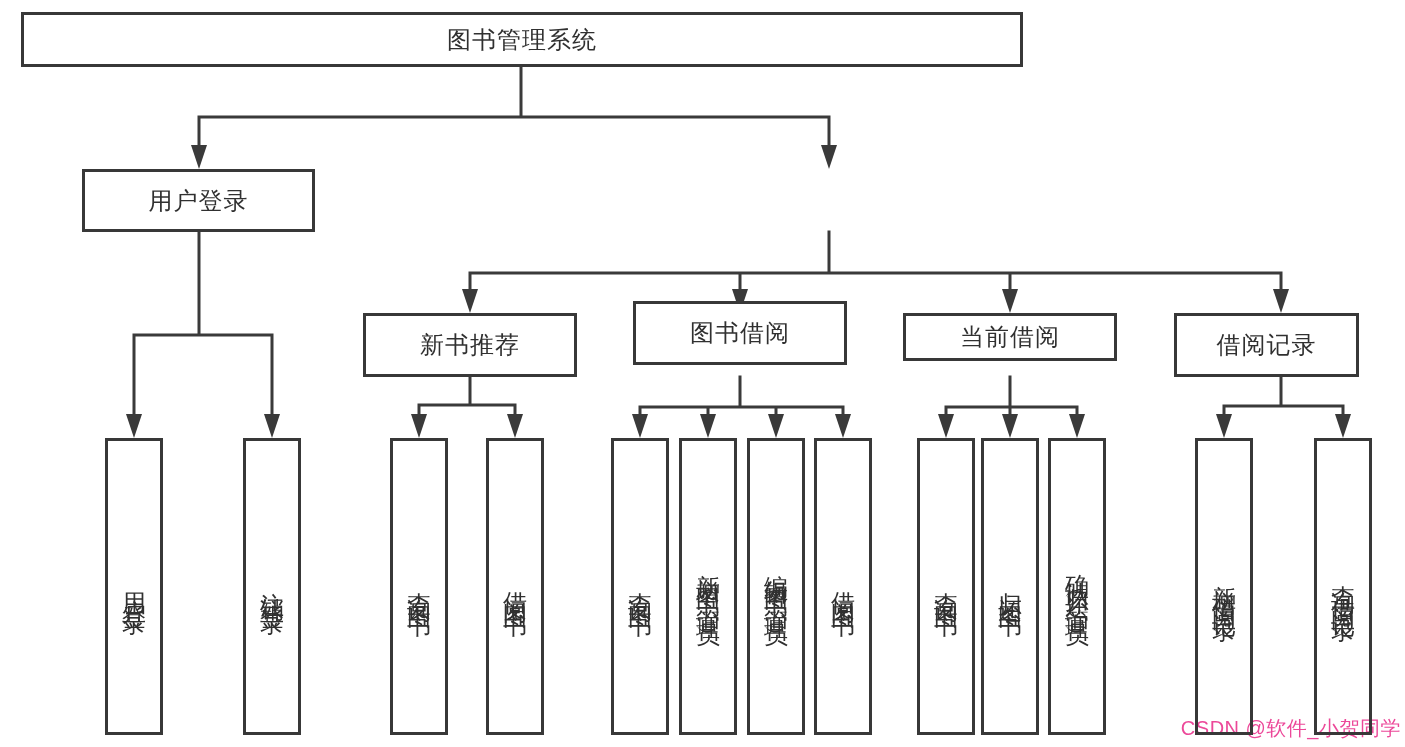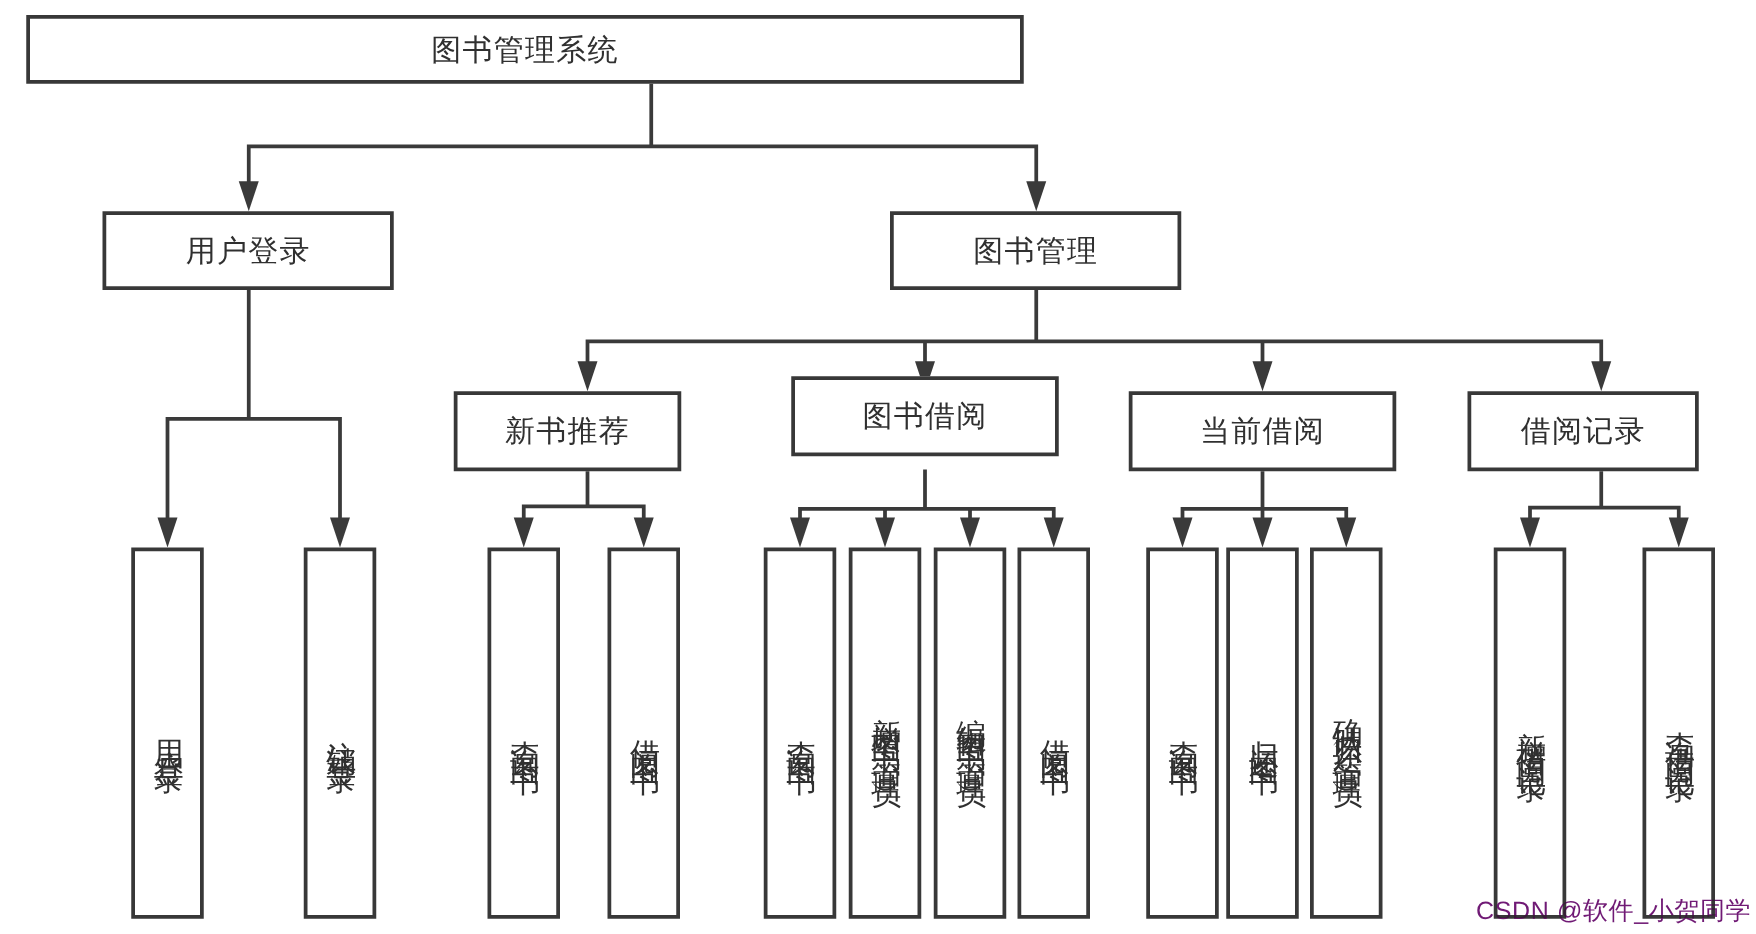--- a/index.html
+++ b/index.html
@@ -32,21 +32,21 @@
     writing-mode: vertical-rl;
     letter-spacing: 7px;
     line-height: 1;
     text-align: center;
   }
   .watermark {
     position: absolute;
     right: 4px;
     bottom: 5px;
     font-size: 20px;
-    color: #701a75;
+    color: #ec4899;
     letter-spacing: 0.5px;
     mix-blend-mode: darken;
     white-space: nowrap;
   }
 </style>
 </head>
 <body>
 
 <div class="canvas">
 
@@ -76,38 +76,35 @@
       <polygon points="776,438 768,414 784,414"></polygon>
       <polygon points="843,438 835,414 851,414"></polygon>
       <polygon points="946,438 938,414 954,414"></polygon>
       <polygon points="1010,438 1002,414 1018,414"></polygon>
       <polygon points="1077,438 1069,414 1085,414"></polygon>
       <polygon points="1224,438 1216,414 1232,414"></polygon>
       <polygon points="1343,438 1335,414 1351,414"></polygon>
     </g>
   </svg>
 
-  <div class="node hbox" style="left:21px; top:12px; width:798px; height:55px;">
+  <div class="node hbox" style="left:21px; top:12px; width:1002px; height:55px;">
     <span>图书管理系统</span>
   </div>
 
   <div class="node hbox" style="left:82px; top:169px; width:233px; height:63px;">
     <span>用户登录</span>
   </div>
-  <div class="node hbox" style="left:712px; top:169px; width:233px; height:63px;">
-    <span>图书管理</span>
-  </div>
 
-  <div class="node hbox" style="left:363px; top:313px; width:182px; height:64px;font-family:Liberation Mono, monospace;">
+  <div class="node hbox" style="left:363px; top:313px; width:214px; height:64px;font-family:Liberation Mono, monospace;">
     <span>新书推荐</span>
   </div>
   <div class="node hbox" style="left:633px; top:301px; width:214px; height:64px;">
     <span>图书借阅</span>
   </div>
-  <div class="node hbox" style="left:903px; top:313px; width:214px; height:64px;">
+  <div class="node hbox" style="left:903px; top:313px; width:214px; height:48px;">
     <span>当前借阅</span>
   </div>
   <div class="node hbox" style="left:1174px; top:313px; width:185px; height:64px;">
     <span>借阅记录</span>
   </div>
 
   <div class="node vbox" style="left:105px; top:438px; width:58px; height:297px;">
     <span class="vtext">用户登录</span>
   </div>
   <div class="node vbox" style="left:243px; top:438px; width:58px; height:297px;">

